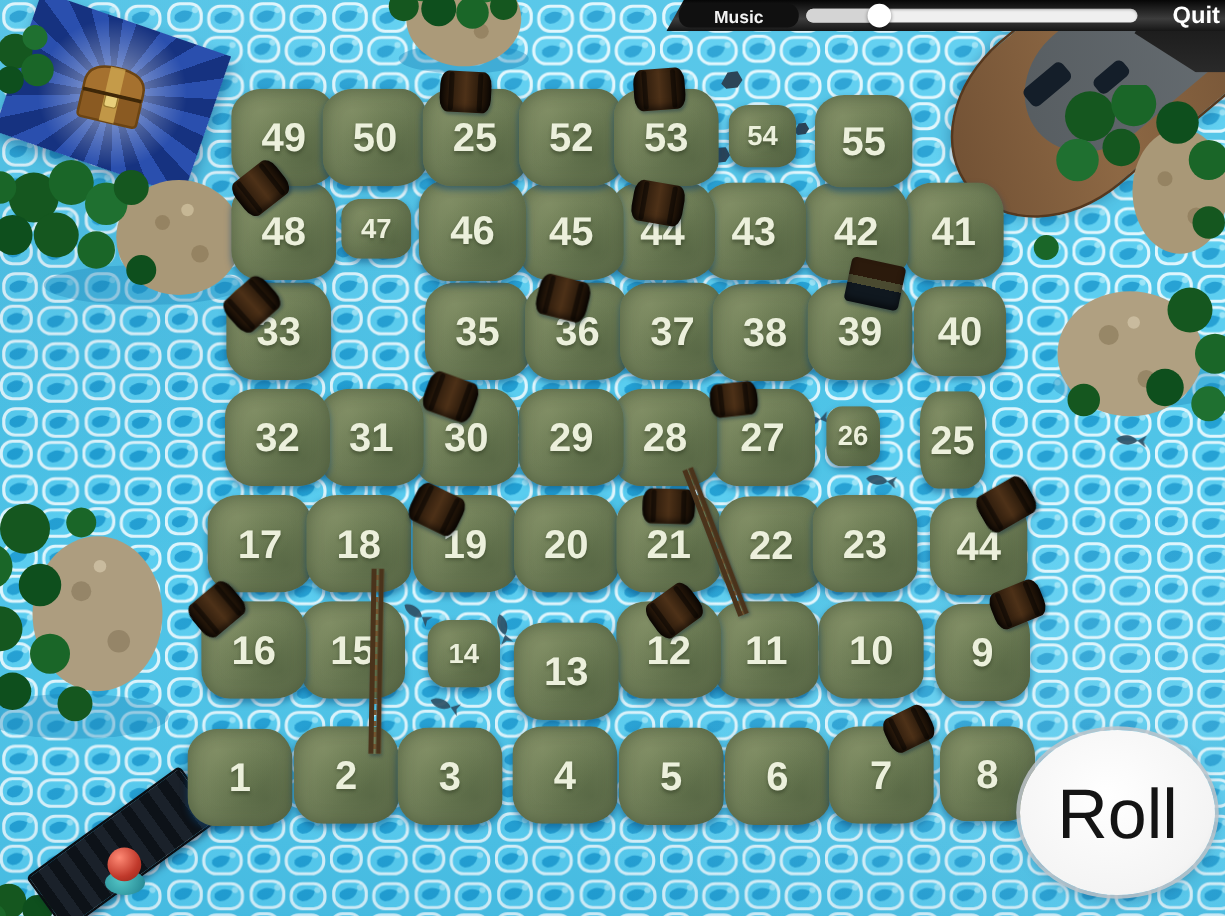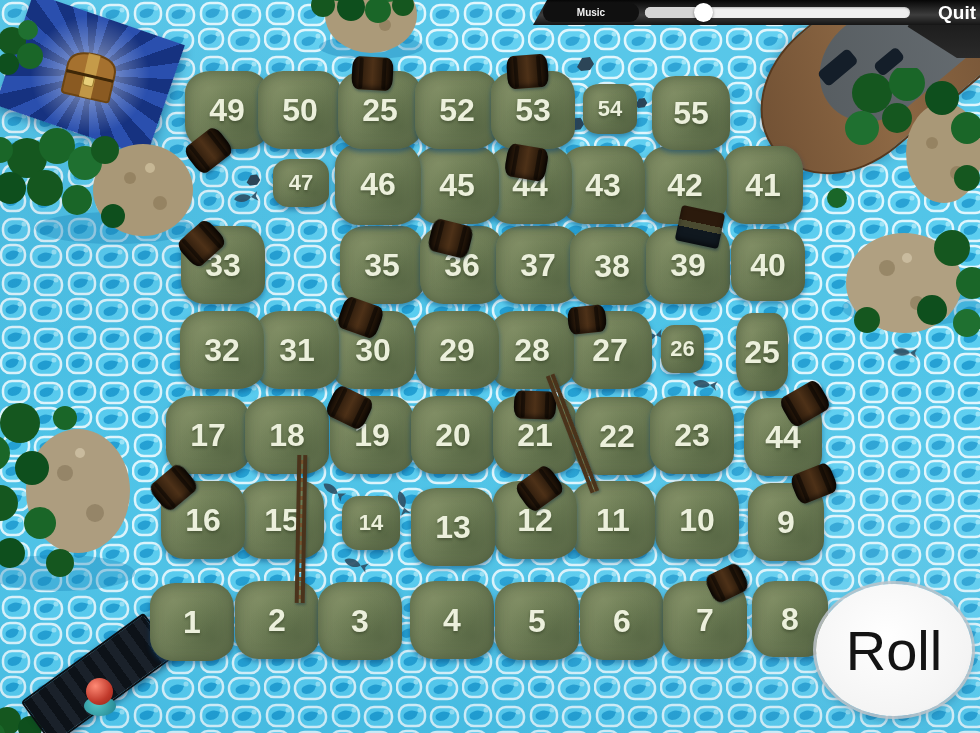--- a/index.html
+++ b/index.html
@@ -82,21 +82,21 @@
   
   .quit-wedge{position:absolute;left:903px;top:0;width:77px;height:58px;z-index:9;
         background:linear-gradient(180deg,#141414,#2a2a2a);
         clip-path:polygon(26% 0,100% 0,100% 100%,70% 100%,6% 46%);}
   .topbar{position:absolute;left:533px;top:0;width:447px;height:25px;z-index:10;
         background:linear-gradient(180deg,#060606,#3d3d3d 60%,#151515);
         clip-path:polygon(14px 0,100% 0,100% 100%,0 100%);
         display:flex;align-items:center;}
   .musicpill{margin-left:10px;width:96px;height:19px;background:#101010;border-radius:9px;
         display:flex;align-items:center;justify-content:center;flex:0 0 auto;}
-  .musicpill span{color:#f2f2f2;font-size:10px;font-weight:bold;}
+  .musicpill span{color:#f2f2f2;font-size:14px;font-weight:bold;}
   .slider{position:relative;flex:1;height:25px;margin:0 6px;cursor:pointer;}
   .slider-track{position:absolute;left:0;right:0;top:7px;height:11px;background:#efefef;
         border-radius:6px;box-shadow:inset 0 1px 2px rgba(0,0,0,.25);}
   .slider-fill{position:absolute;left:0;top:0;bottom:0;width:22%;background:#d4d4d4;border-radius:6px 0 0 6px;}
   .slider-handle{position:absolute;left:22%;top:-4px;width:19px;height:19px;margin-left:-9px;
         background:#fff;border-radius:50%;box-shadow:0 1px 3px rgba(0,0,0,.45);}
   .quitpanel{flex:0 0 64px;display:flex;justify-content:flex-end;}
   .quit{background:none;border:none;color:#fff;font-size:19px;font-weight:bold;
         font-family:"Liberation Sans",sans-serif;cursor:pointer;padding:0 4px 0 0;}
 
@@ -342,21 +342,21 @@
     </div>
   <div class="tile" style="left:655px;top:481px">
       <span>10</span>
     </div>
   <div class="tile" style="left:571px;top:481px">
       <span>11</span>
     </div>
   <div class="tile" style="left:493px;top:481px">
       <span>12</span>
     </div>
-  <div class="tile" style="left:411px;top:488px">
+  <div class="tile" style="left:411px;top:498px">
       <span>13</span>
     </div>
   <div class="tile small" style="left:342px;top:496px;width:58px;height:54px">
       <span>14</span>
     </div>
   <div class="tile" style="left:240px;top:481px">
       <span>15</span>
     </div>
   <div class="tile" style="left:161px;top:481px">
       <span>16</span>
@@ -443,20 +443,23 @@
       <span>44</span>
     </div>
   <div class="tile" style="left:415px;top:146px">
       <span>45</span>
     </div>
   <div class="tile" style="left:335px;top:143px;width:86px;height:82px">
       <span>46</span>
     </div>
   <div class="tile small" style="left:273px;top:159px;width:56px;height:48px">
       <span>47</span>
+    </div>
+  <div class="tile" style="left:185px;top:146px">
+      <span>48</span>
     </div>
   <div class="tile" style="left:185px;top:71px">
       <span>49</span>
     </div>
   <div class="tile" style="left:258px;top:71px">
       <span>50</span>
     </div>
   <div class="tile" style="left:338px;top:71px">
       <span>25</span>
     </div>

